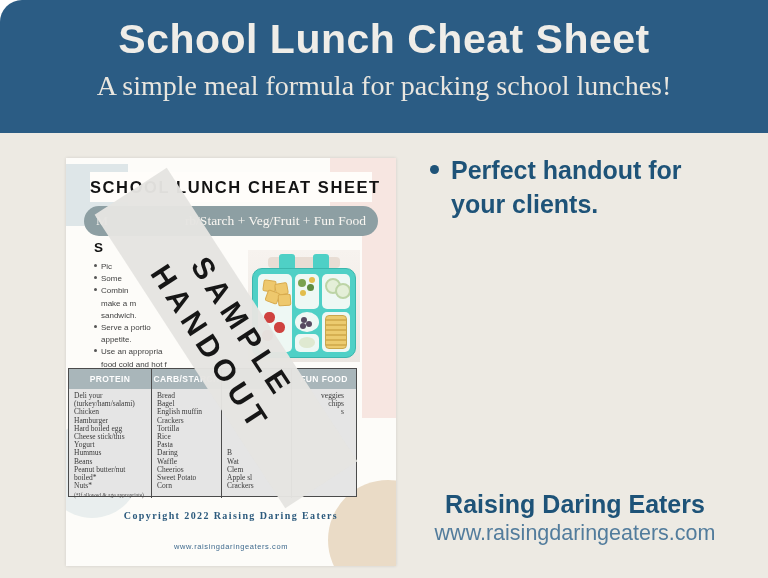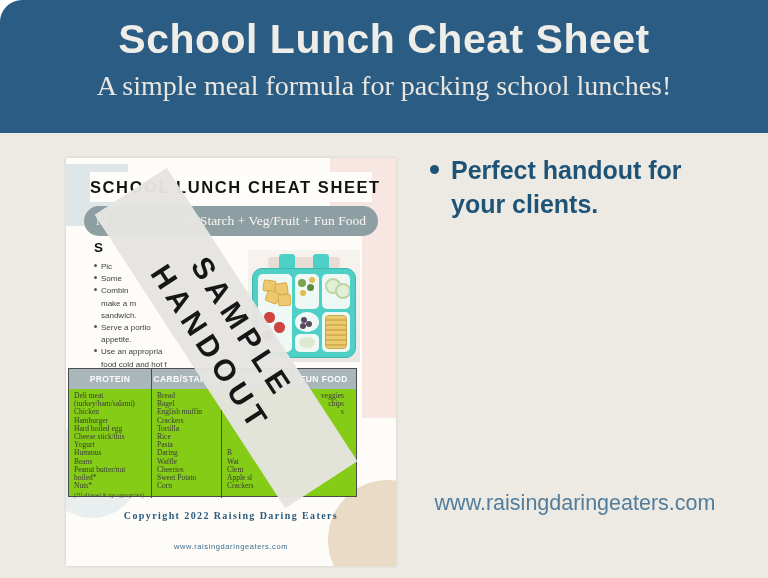--- a/index.html
+++ b/index.html
@@ -54,21 +54,21 @@
   .c4{display:flex;flex-direction:column;gap:2px;background:transparent;}
   .berrybox{flex:1.1;background:#eef8f4;border-radius:50%;position:relative;}
   .bdot{position:absolute;width:6px;height:6px;border-radius:50%;background:#574a61;}
   .dipbox{flex:1;background:#eef8f4;border-radius:5px;position:relative;}
   .dip{position:absolute;left:15%;top:20%;width:70%;height:60%;border-radius:50%;background:#dfe9d1;}
   .crackers{position:absolute;left:3px;right:3px;top:3px;bottom:3px;border-radius:4px;border:1px solid #c9a64b;
             background:repeating-linear-gradient(180deg,#eccb6f 0 3px,#d6b052 3px 5px);}
   
   .ho-table{position:absolute;z-index:1;left:2px;top:210px;width:289px;height:129px;
             border:1px solid #4b4b4b;box-sizing:border-box;display:grid;
-            grid-template-columns:82px 70px 70px 1fr;background:#84cc16;}
+            grid-template-columns:82px 70px 70px 1fr;background:#e5e5e5;}
   .t-col{display:flex;flex-direction:column;}
   .t-col + .t-col{border-left:1px solid #4b4b4b;}
   .t-h{height:20px;background:#a9b6ba;color:#fdfdfd;font-size:8.5px;font-weight:bold;
        letter-spacing:.4px;text-align:center;line-height:20px;white-space:nowrap;overflow:hidden;}
   .t-b{flex:1;padding:3px 0 0 5px;font-family:"Liberation Serif",serif;font-size:7.5px;
        color:#3a3a3a;}
   .t-col.right-align .t-b{padding:3px 12px 0 0;text-align:right;}
   .cell-line{min-height:8.2px;line-height:8.2px;white-space:nowrap;}
   .t-foot{font-size:5.5px;color:#4a4a4a;margin-top:2px;white-space:nowrap;}
   .copyright{position:absolute;z-index:1;left:0;top:352px;width:330px;text-align:center;
@@ -171,21 +171,21 @@
           <div class="cell">
             <div class="crackers"></div>
           </div>
         </div>
       </div>
 
       <div class="ho-table" id="food-table">
           <div class="t-col">
             <div class="t-h">PROTEIN</div>
             <div class="t-b">
-              <div class="cell-line">Deli meat</div>
+              <div class="cell-line">Deli your</div>
               <div class="cell-line">(turkey/ham/salami)</div>
               <div class="cell-line">Chicken</div>
               <div class="cell-line">Hamburger</div>
               <div class="cell-line">Hard boiled egg</div>
               <div class="cell-line">Cheese stick/this</div>
               <div class="cell-line">Yogurt</div>
               <div class="cell-line">Hummus</div>
               <div class="cell-line">Beans</div>
               <div class="cell-line">Peanut butter/nut</div>
               <div class="cell-line">boiled*</div>
@@ -247,18 +247,19 @@
     </div>
 
     <div class="right">
       <ul class="bullets" id="bullet-list">
           <li>
             <span class="b-dot"></span>
             <span class="b-text">Perfect handout for your clients.</span>
           </li>
         </ul>
       <div class="brand">
+        <div class="brand-name">Raising Daring Eaters</div>
         <div class="brand-url">www.raisingdaringeaters.com</div>
       </div>
     </div>
 
   </div>
 </div>
 
 </body></html>

